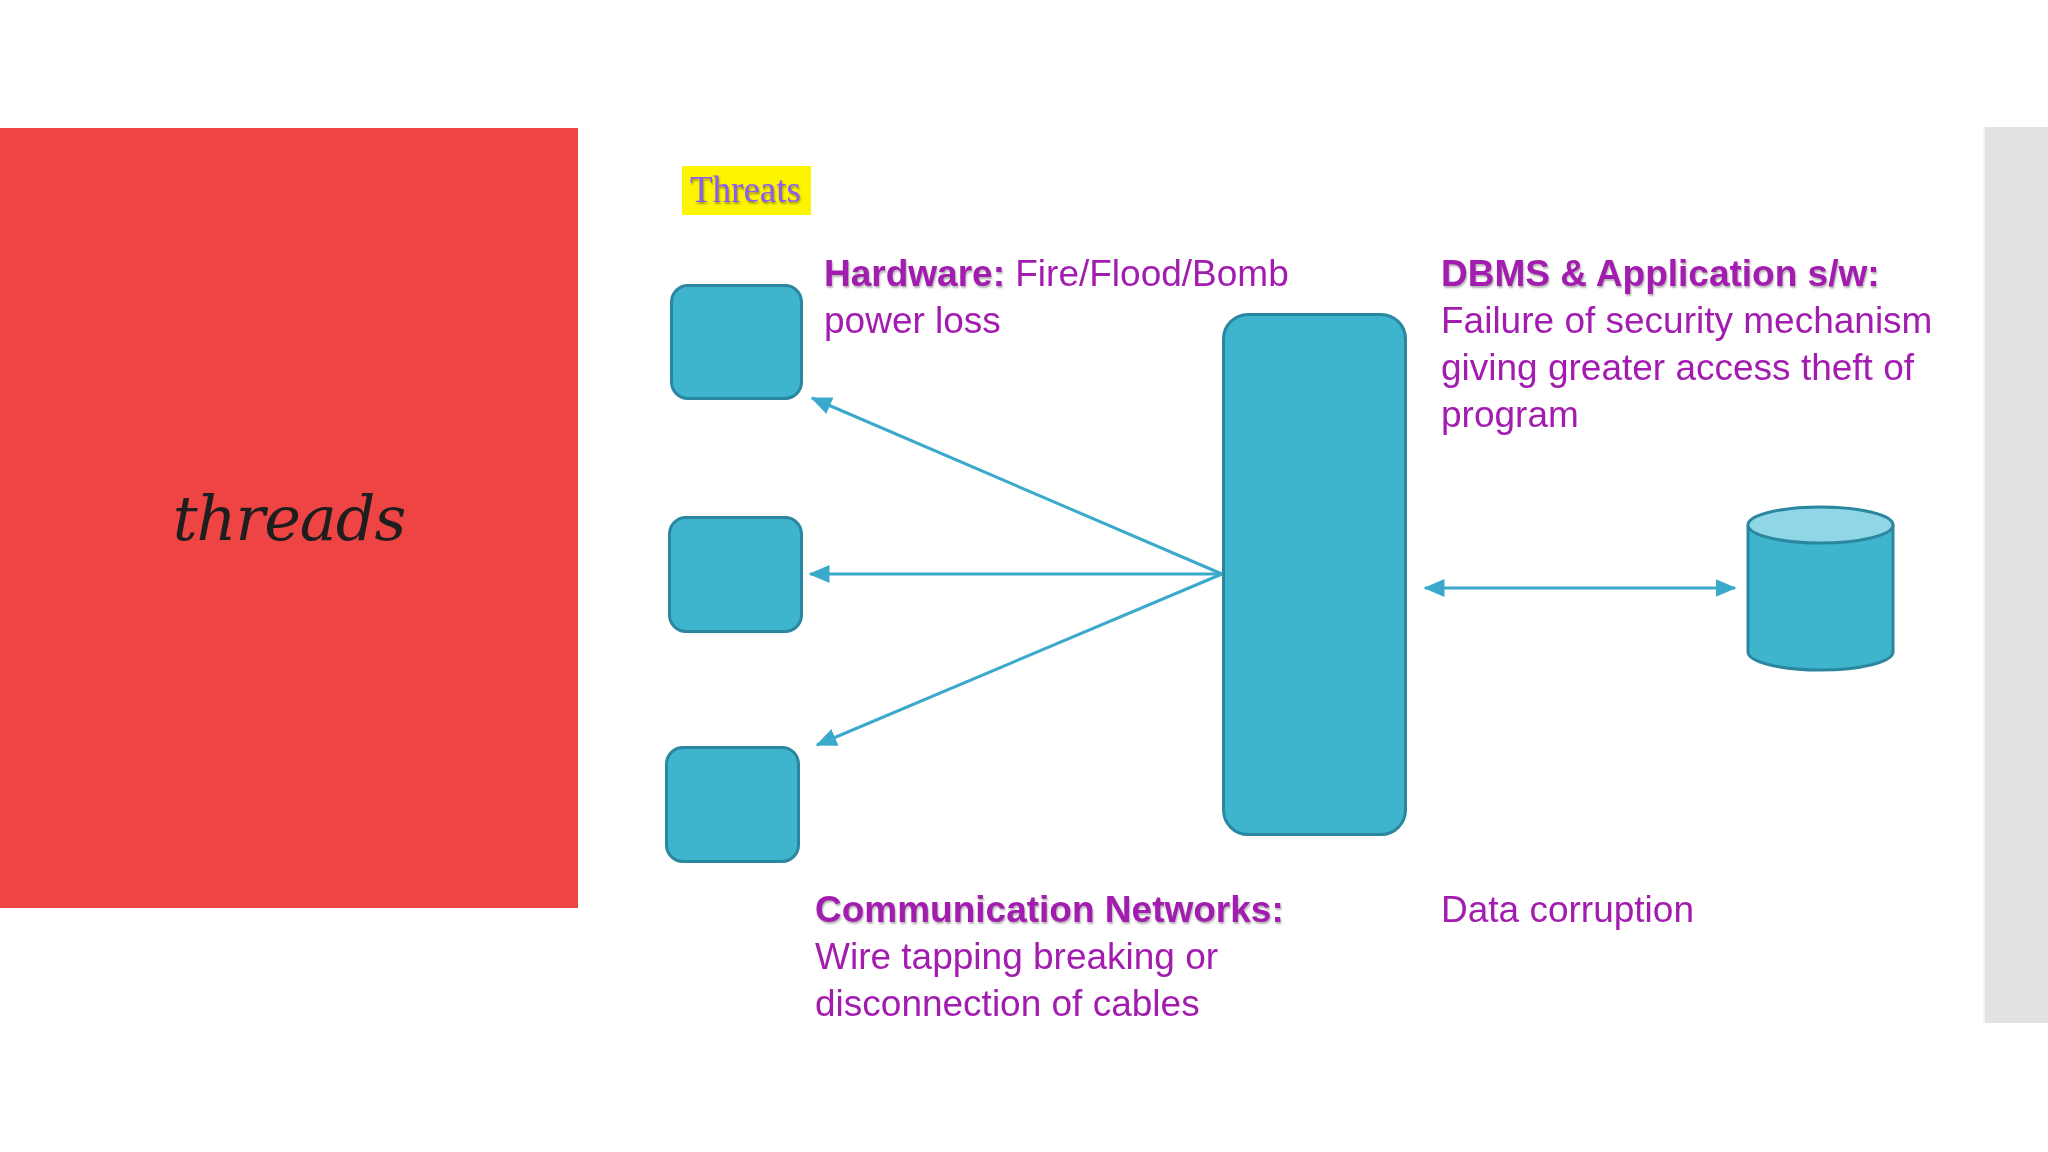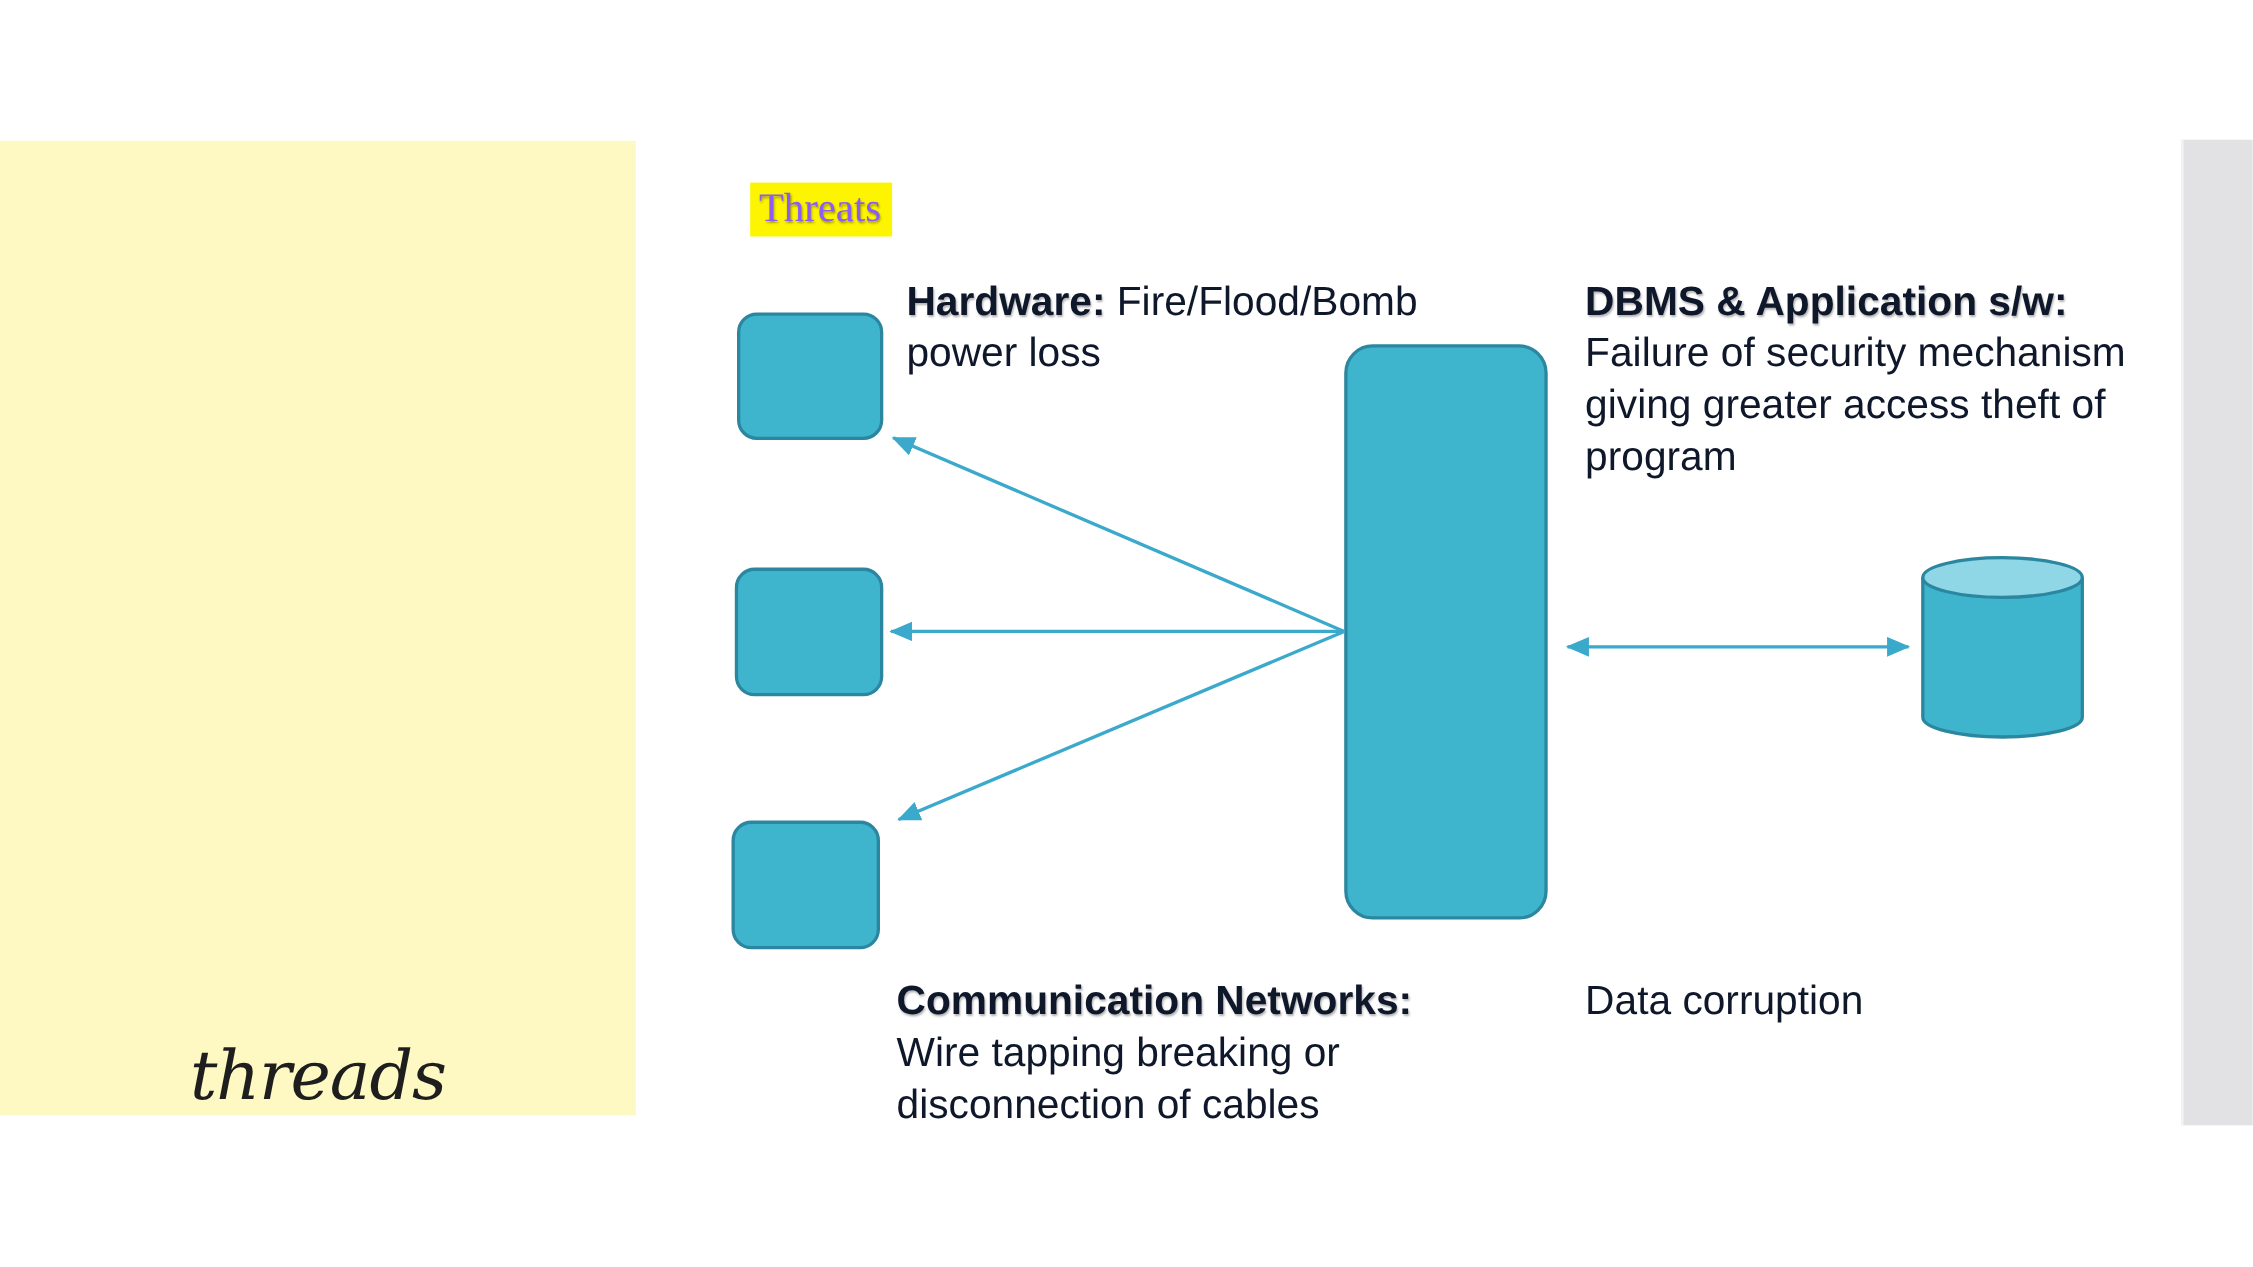--- a/index.html
+++ b/index.html
@@ -10,23 +10,23 @@
     background: #ffffff;
     overflow: hidden;
     font-family: "Liberation Sans", sans-serif;
     color: #1b1b1b;
   }
 
   
   .side-panel {
     position: absolute;
     left: 0; top: 128px;
-    width: 578px; height: 886px;
-    background: #fef9c3;
-    display: flex; align-items: flex-end; justify-content: center;
+    width: 578px; height: 780px;
+    background: #ef4444;
+    display: flex; align-items: center; justify-content: center;
   }
   .side-label {
     font-family: "DejaVu Serif", serif;
     font-style: italic;
     font-size: 62px;
     color: #1e1e1e;
     letter-spacing: -1px;
   }
 
   
@@ -71,21 +71,21 @@
     position: absolute; left: 0; top: 0;
     width: 2048px; height: 1152px;
     pointer-events: none;
   }
 
   
   .note {
     position: absolute;
     font-size: 37px;
     line-height: 47px;
-    color: #0f172a;
+    color: #a21caf;
     white-space: nowrap;
   }
   .note b {
     font-weight: bold;
     text-shadow: 1px 2px 2px rgba(0,0,0,0.3);
   }
   .note-hardware { left: 824px; top: 250px; }
   .note-dbms { left: 1441px; top: 250px; }
   .note-comm { left: 815px; top: 886px; }
   .note-db { left: 1441px; top: 886px; }

